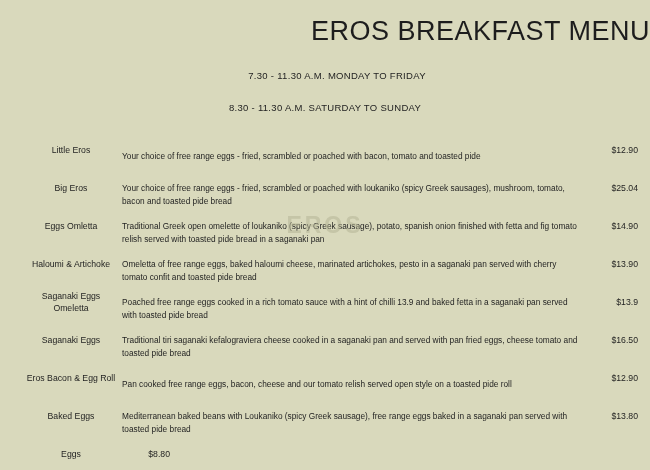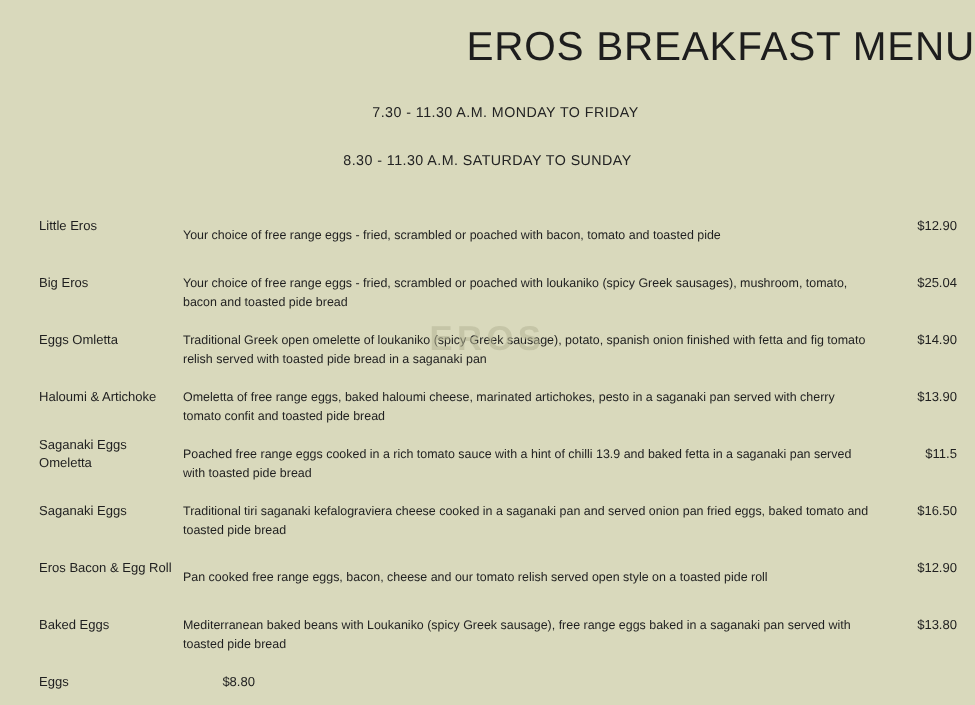--- a/index.html
+++ b/index.html
@@ -54,20 +54,21 @@
     min-height: 38px;
   }
   .item-name {
     width: 96px;
     flex: 0 0 96px;
     font-size: 8.7px;
     color: #1f1f1f;
     line-height: 12px;
     padding-right: 6px;
     box-sizing: border-box;
+    text-align: center;
   }
   .item-desc {
     flex: 1 1 auto;
     font-size: 8.3px;
     color: #1f1f1f;
     line-height: 12.5px;
     padding-right: 10px;
     box-sizing: border-box;
     margin-top: 13px;
   }
@@ -127,26 +128,26 @@
 
     <div class="menu-row">
       <div class="item-name">Haloumi &amp; Artichoke</div>
       <div class="item-desc">Omeletta of free range eggs, baked haloumi cheese, marinated artichokes, pesto in a saganaki pan served with cherry tomato confit and toasted pide bread</div>
       <div class="item-price">$13.90</div>
     </div>
 
     <div class="menu-row">
       <div class="item-name">Saganaki Eggs Omeletta</div>
       <div class="item-desc">Poached free range eggs cooked in a rich tomato sauce with a hint of chilli 13.9 and baked fetta in a saganaki pan served with toasted pide bread</div>
-      <div class="item-price">$11.5</div>
+      <div class="item-price">$13.9</div>
     </div>
 
     <div class="menu-row">
       <div class="item-name">Saganaki Eggs</div>
-      <div class="item-desc">Traditional tiri saganaki kefalograviera cheese cooked in a saganaki pan and served onion pan fried eggs, baked tomato and toasted pide bread</div>
+      <div class="item-desc">Traditional tiri saganaki kefalograviera cheese cooked in a saganaki pan and served with pan fried eggs, cheese tomato and toasted pide bread</div>
       <div class="item-price">$16.50</div>
     </div>
 
     <div class="menu-row">
       <div class="item-name">Eros Bacon &amp; Egg Roll</div>
       <div class="item-desc">Pan cooked free range eggs, bacon, cheese and our tomato relish served open style on a toasted pide roll</div>
       <div class="item-price">$12.90</div>
     </div>
 
     <div class="menu-row">

